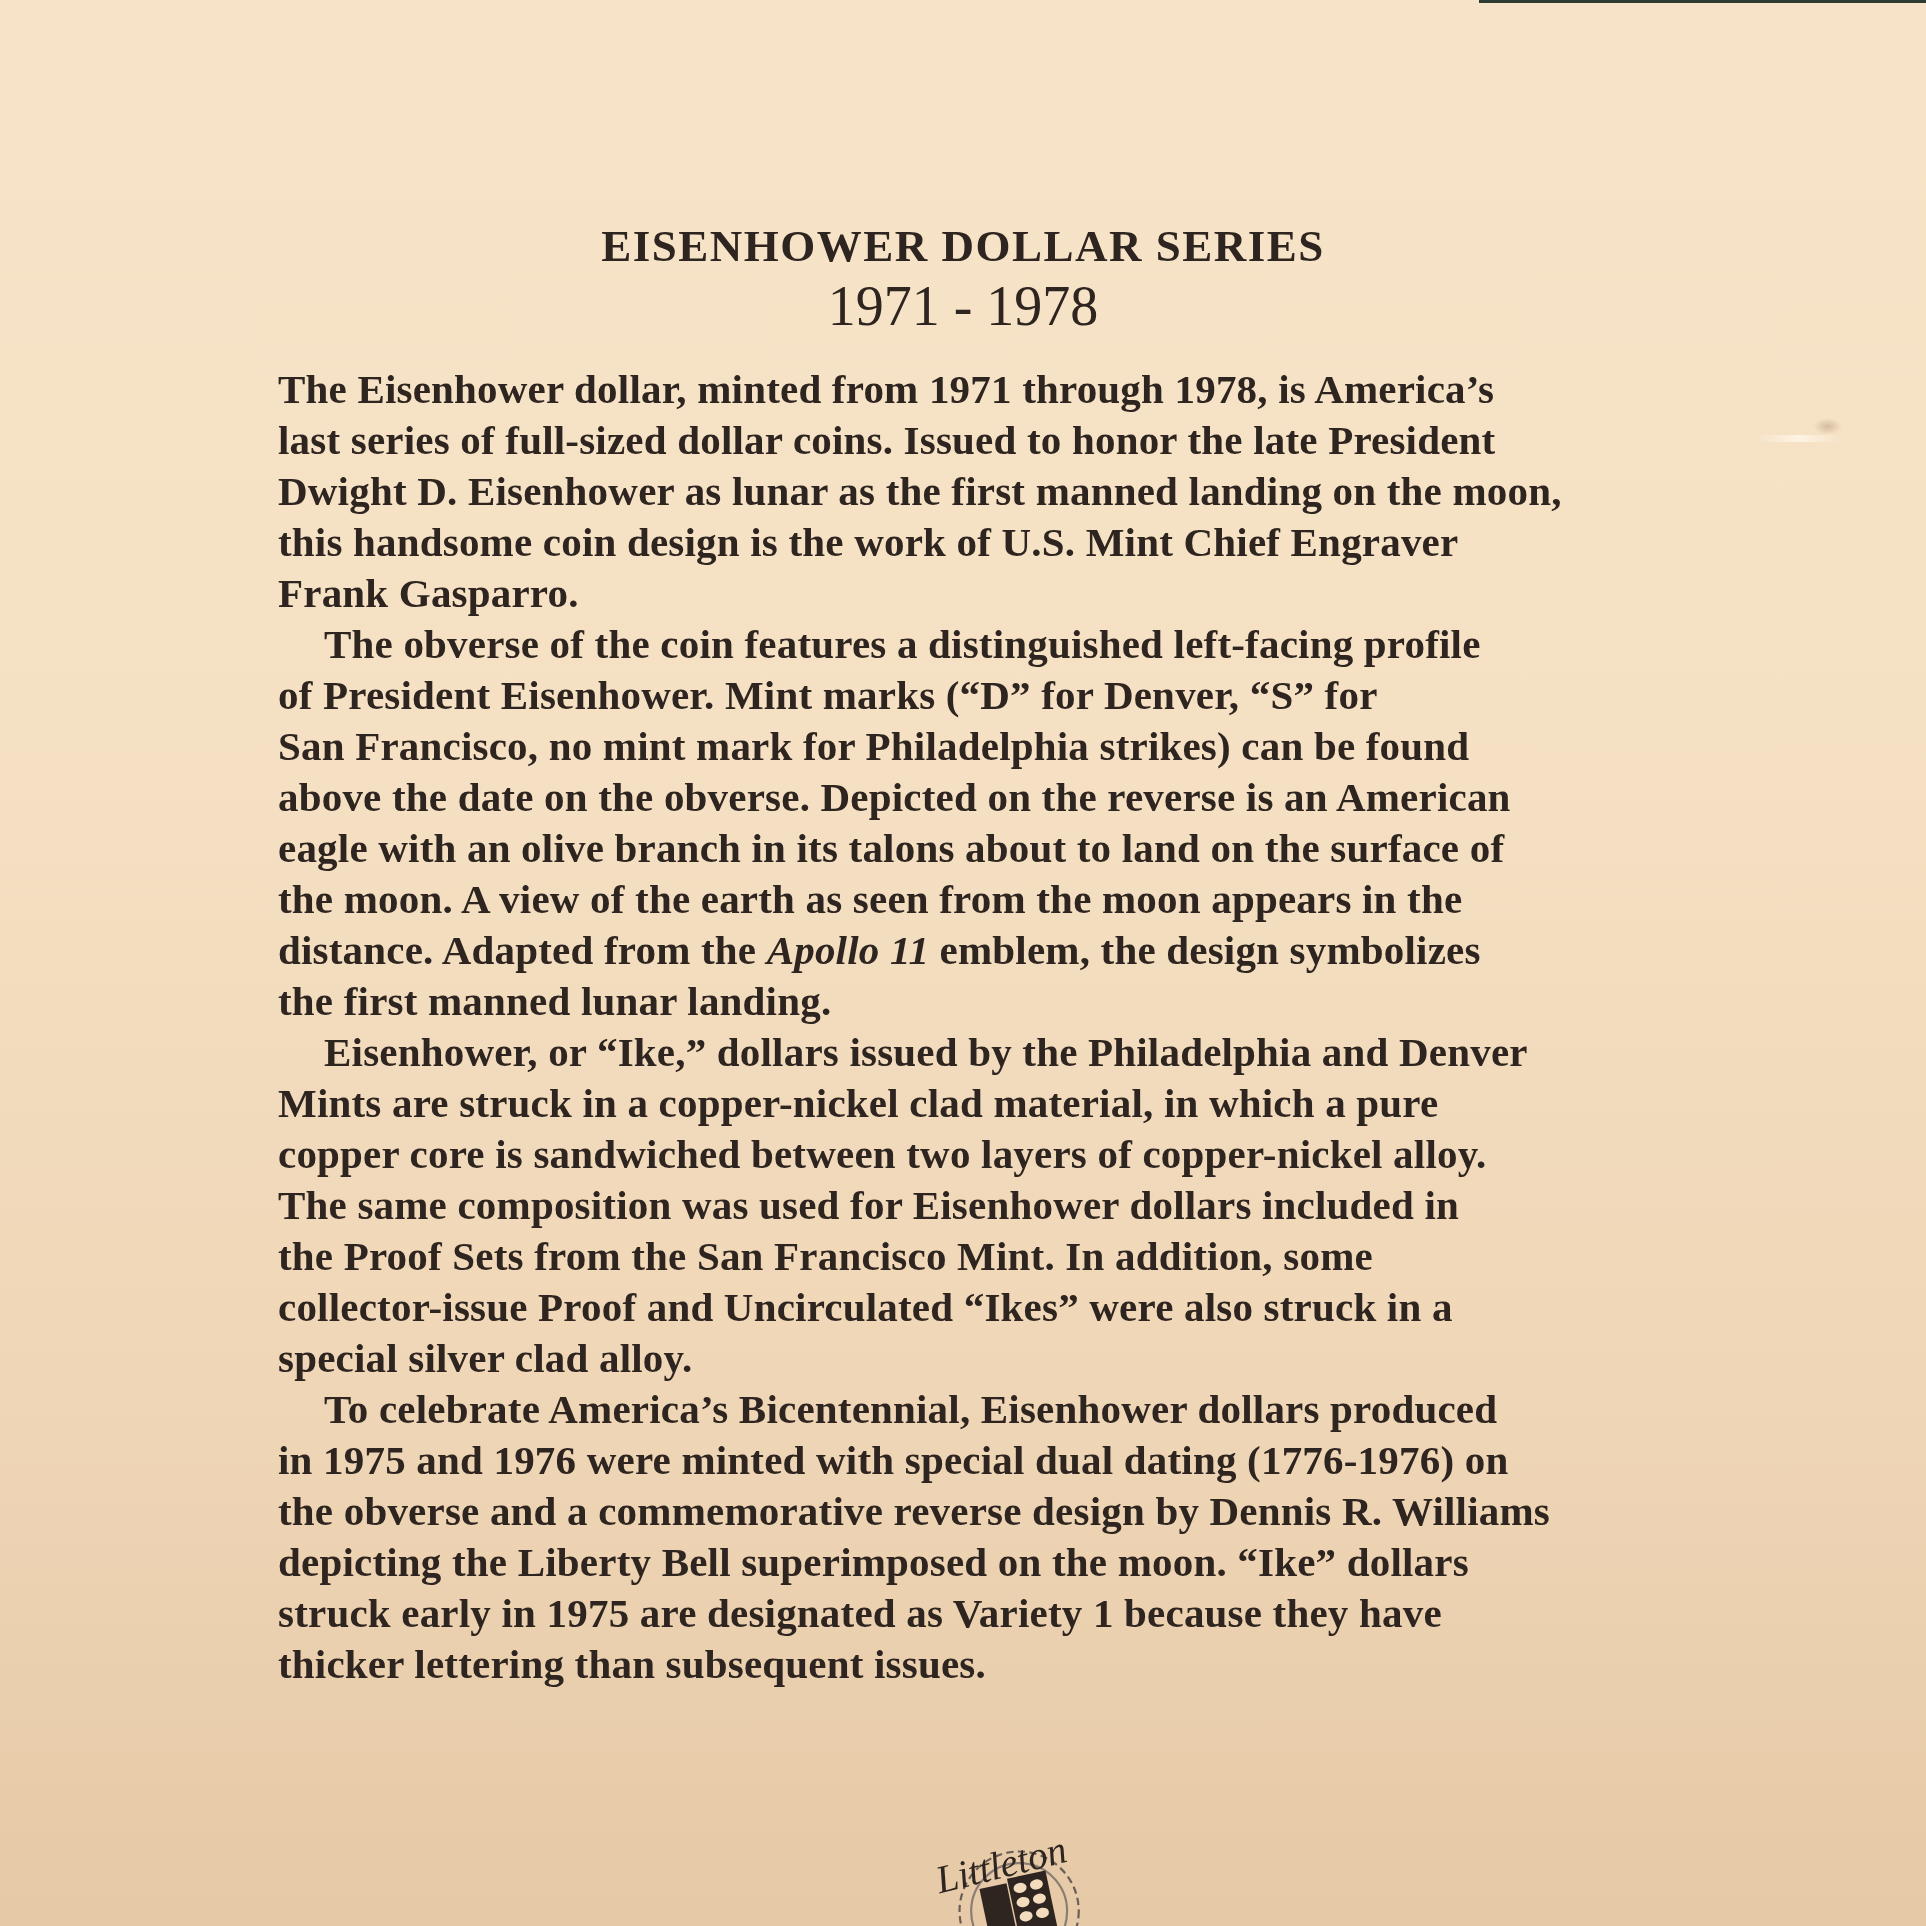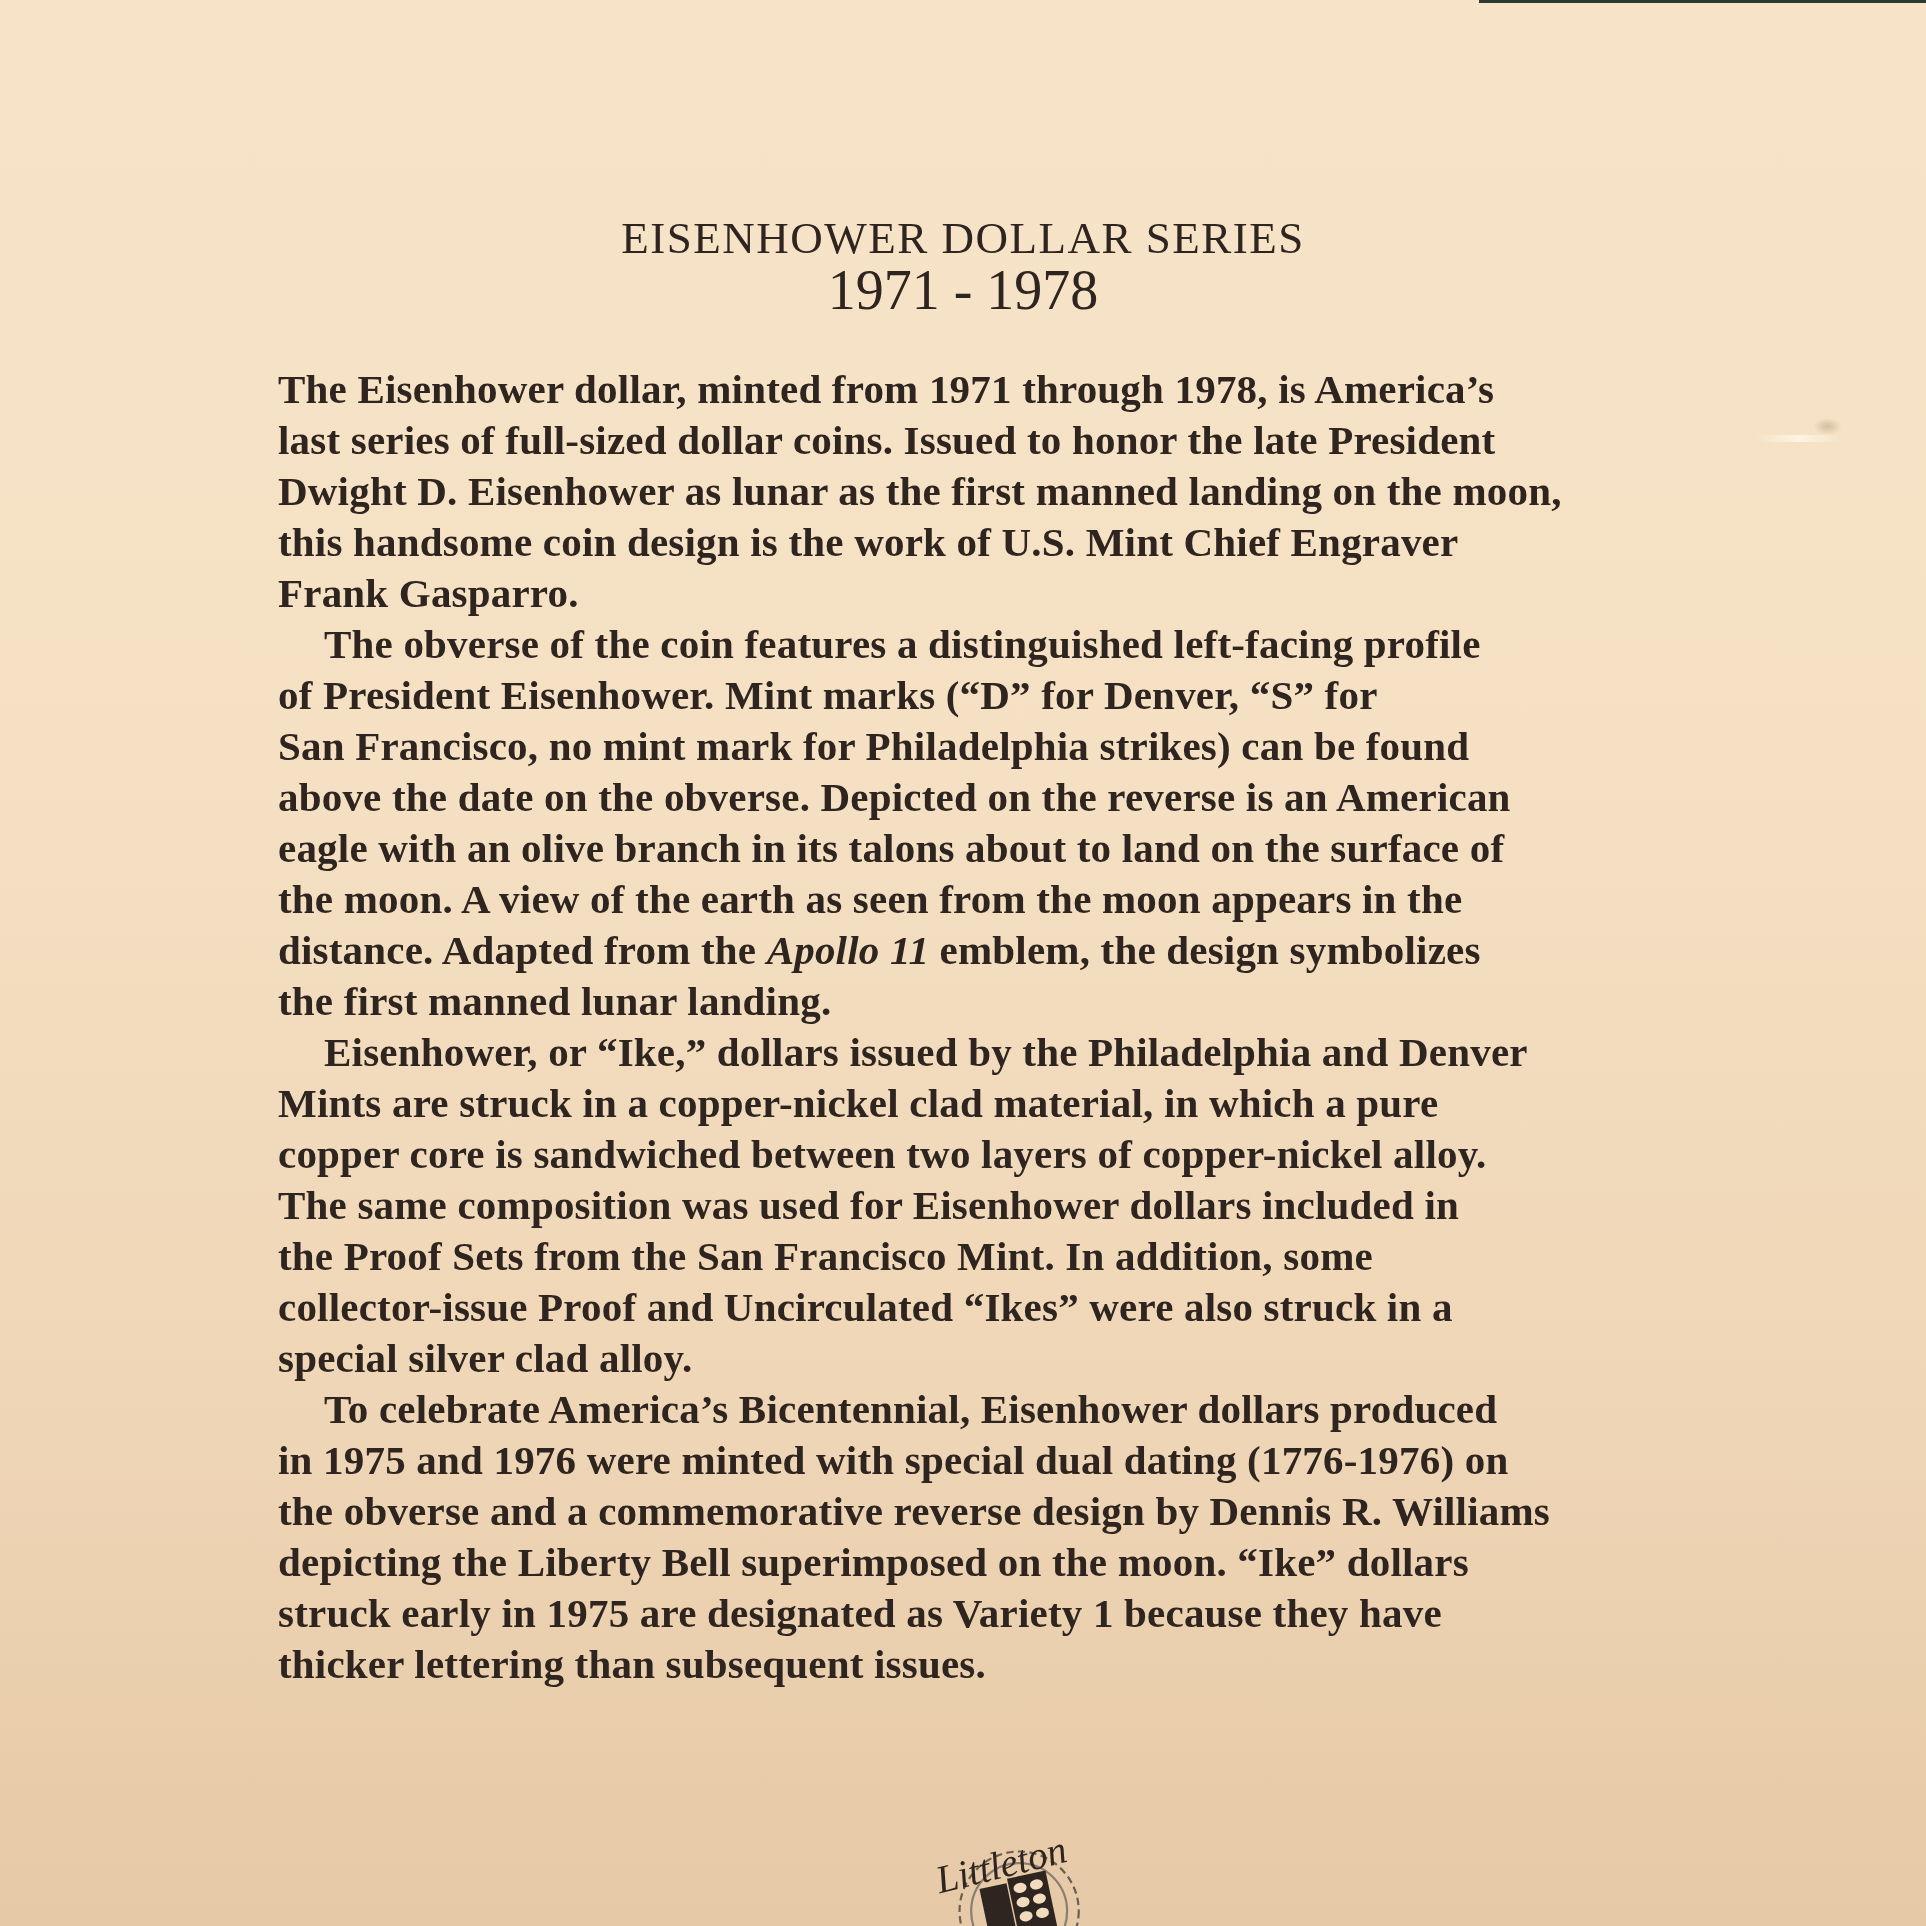--- a/index.html
+++ b/index.html
@@ -42,23 +42,23 @@
     }
     .header {
       position: absolute;
       top: 212px;
       left: 0;
       width: 1926px;
       text-align: center;
     }
     .title {
       font-size: 45px;
-      font-weight: normal;
+      font-weight: bold;
       letter-spacing: 1.5px;
-      margin: 0;
+      margin: 8px;
       line-height: 52px;
     }
     .subtitle {
       font-size: 56px;
       font-weight: normal;
       margin: 0;
       line-height: 52px;
     }
     .body-text {
       position: absolute;

